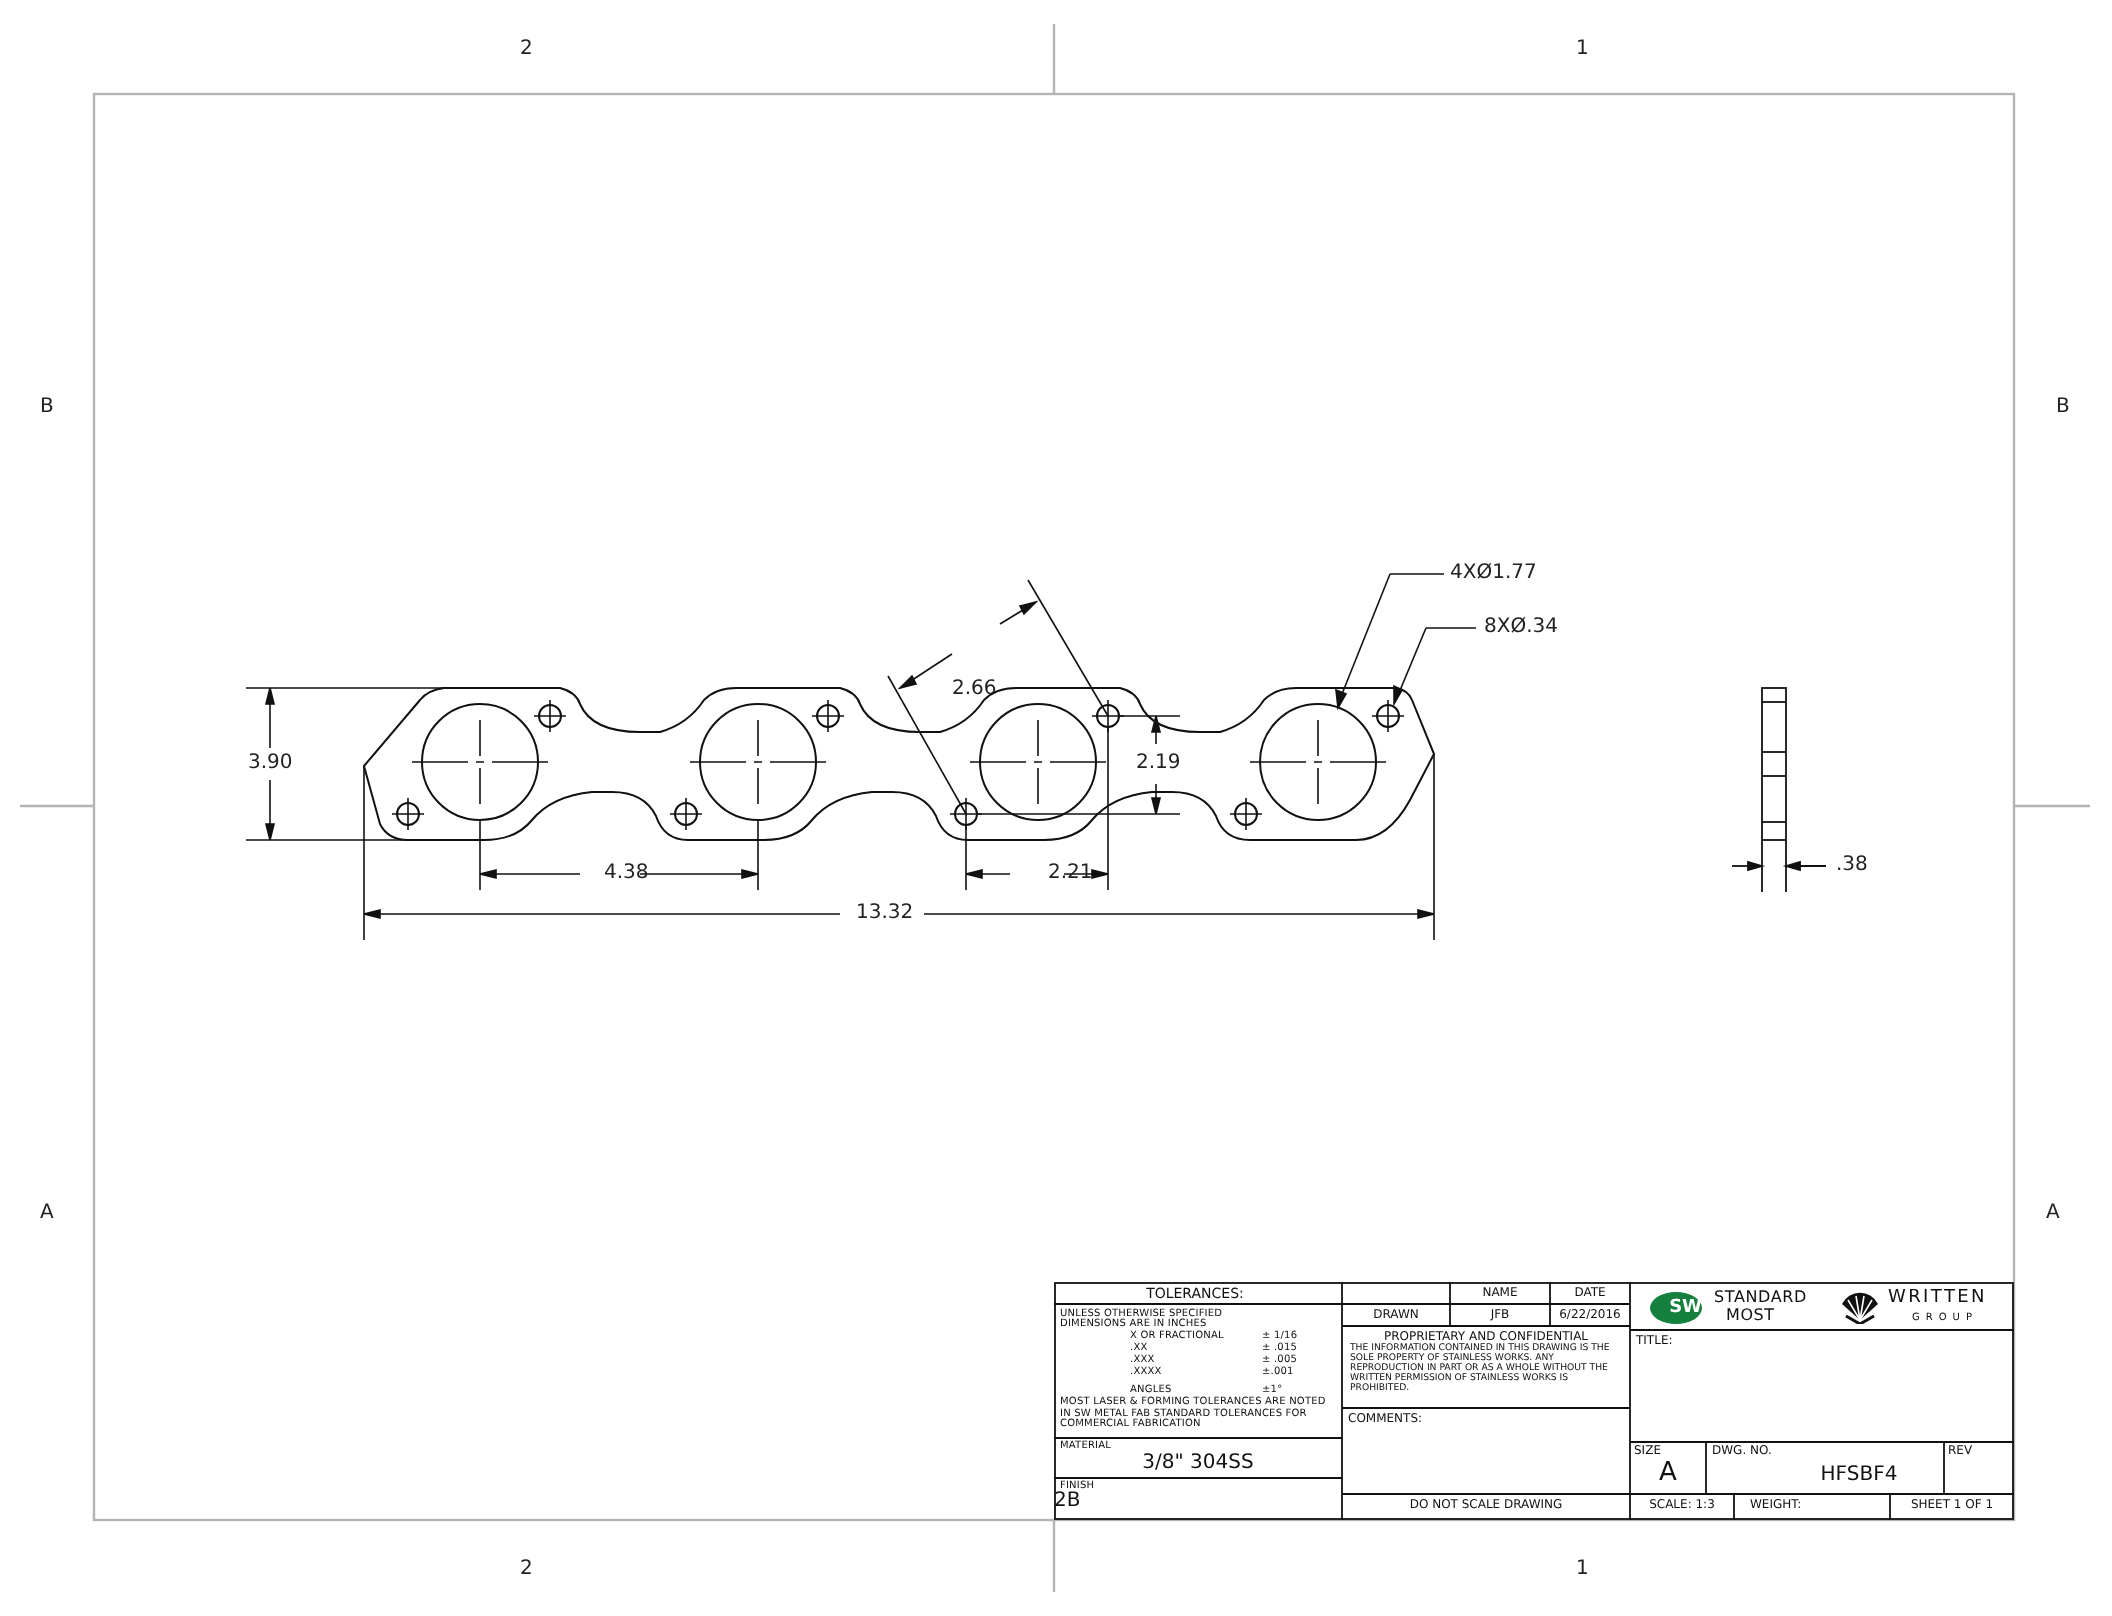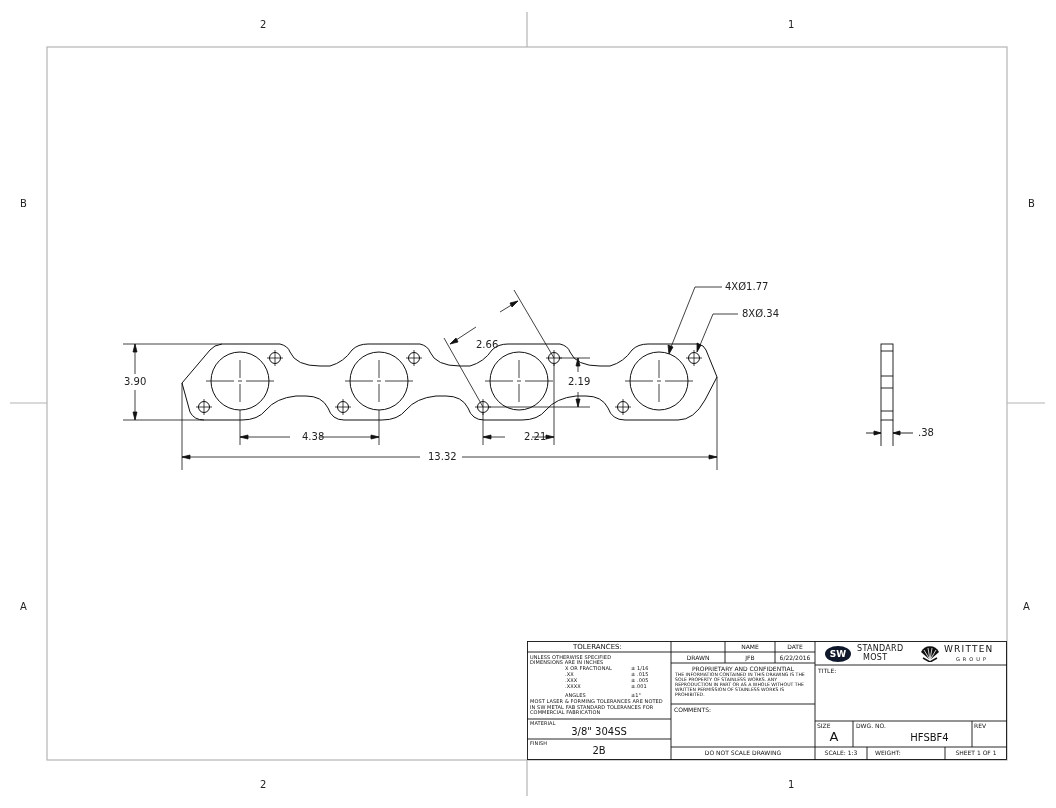--- a/index.html
+++ b/index.html
@@ -216,34 +216,34 @@
   <div class="tb-cell sm" style="left:104px;top:37px;">± .005</div>
   <div class="tb-cell sm" style="left:38px;top:43px;">.XXXX</div>
   <div class="tb-cell sm" style="left:104px;top:43px;">±.001</div>
   <div class="tb-cell sm" style="left:38px;top:52px;">ANGLES</div>
   <div class="tb-cell sm" style="left:104px;top:52px;">±1°</div>
   <div class="tb-cell sm" style="left:3px;top:58px;width:138px;">MOST LASER &amp; FORMING TOLERANCES ARE NOTED IN SW METAL FAB STANDARD TOLERANCES FOR COMMERCIAL FABRICATION</div>
 
   <div class="tb-cell sm" style="left:3px;top:80px;">MATERIAL</div>
   <div class="tb-cell lg" style="left:0;top:85px;width:144px;text-align:center;">3/8" 304SS</div>
   <div class="tb-cell sm" style="left:3px;top:100px;">FINISH</div>
-  <div class="tb-cell lg" style="left:0;top:104px;width:144px;text-align:center;">2B</div>
+  <div class="tb-cell lg" style="left:0;top:104px;width:144px;">2B</div>
 
   <div class="tb-cell md" style="left:198px;top:2px;width:50px;text-align:center;font-size:6px;">NAME</div>
   <div class="tb-cell md" style="left:248px;top:2px;width:40px;text-align:center;font-size:6px;">DATE</div>
   <div class="tb-cell md" style="left:144px;top:13px;width:54px;text-align:center;font-size:6px;">DRAWN</div>
   <div class="tb-cell md" style="left:198px;top:13px;width:50px;text-align:center;font-size:6px;">JFB</div>
   <div class="tb-cell md" style="left:248px;top:13px;width:40px;text-align:center;font-size:6px;">6/22/2016</div>
   <div class="tb-cell md" style="left:144px;top:24px;width:144px;text-align:center;font-size:6px;">PROPRIETARY AND CONFIDENTIAL</div>
   <div class="tb-cell xs" style="left:148px;top:31px;width:138px;">THE INFORMATION CONTAINED IN THIS DRAWING IS THE SOLE PROPERTY OF STAINLESS WORKS. ANY REPRODUCTION IN PART OR AS A WHOLE WITHOUT THE WRITTEN PERMISSION OF STAINLESS WORKS IS PROHIBITED.</div>
   <div class="tb-cell md" style="left:147px;top:65px;font-size:6px;">COMMENTS:</div>
   <div class="tb-cell md" style="left:144px;top:108px;width:144px;text-align:center;font-size:6px;">DO NOT SCALE DRAWING</div>
 
   <div class="tb-cell" style="left:298px;top:3px;width:90px;height:20px;">
-    <div style="position:absolute;left:0;top:2px;width:26px;height:16px;border-radius:50%;background:#0f172a;color:#fff;font-size:9px;font-weight:bold;text-align:center;line-height:16px;">SW</div>
+    <div style="position:absolute;left:0;top:2px;width:26px;height:16px;border-radius:50%;background:#15803d;color:#fff;font-size:9px;font-weight:bold;text-align:right;line-height:16px;">SW</div>
     <div style="position:absolute;left:32px;top:0;font-size:8px;letter-spacing:0.3px;">STANDARD</div>
     <div style="position:absolute;left:38px;top:9px;font-size:8px;letter-spacing:0.3px;">MOST</div>
   </div>
   <div class="tb-cell" style="left:393px;top:3px;width:85px;height:20px;">
     <svg width="20" height="16" viewBox="0 0 20 16" style="position:absolute;left:0;top:2px;">
       <path d="M10 14 L1 6 A10 10 0 0 1 19 6 Z" fill="#111"></path>
       <path d="M10 14 L4 4 M10 14 L8 2 M10 14 L12 2 M10 14 L16 4" stroke="#fff" stroke-width="0.8"></path>
       <path d="M3 12 L10 16 L17 12" stroke="#111" stroke-width="1.5" fill="none"></path>
     </svg>
     <div style="position:absolute;left:24px;top:0;font-size:9px;letter-spacing:1.2px;">WRITTEN</div>

